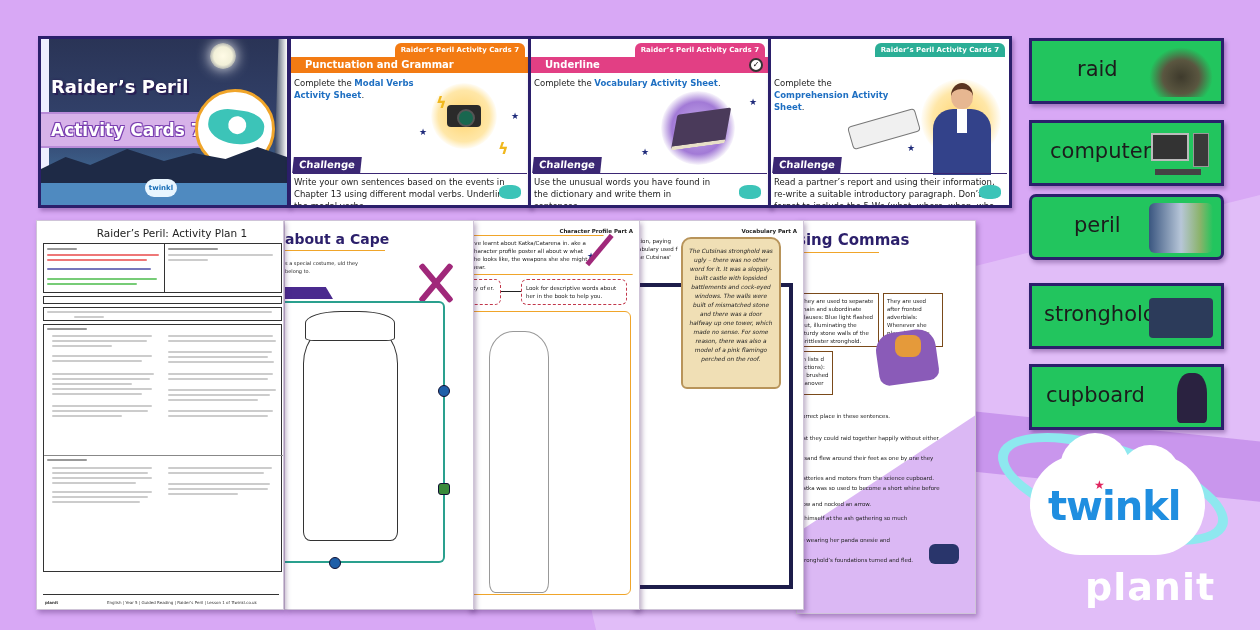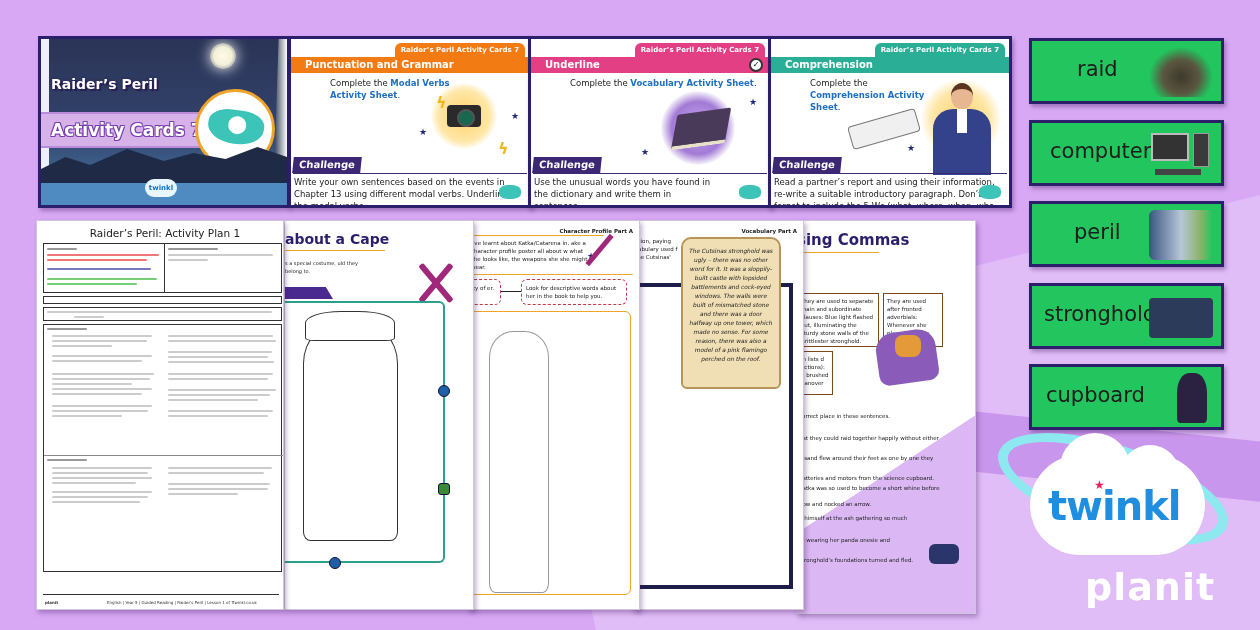--- a/index.html
+++ b/index.html
@@ -26,21 +26,21 @@
     box-shadow: 2px 3px 4px rgba(60,20,90,0.35);
   }
   .cover {
     left: 38px; width: 252px; background: linear-gradient(#2a3456 0%, #33436d 55%, #3b5c86 75%, #1e2a44 100%);
   }
   .cover .curtain-l { position:absolute; left:0; top:0; width:8px; height:100%; background:#eef; }
   .cover .curtain-r { position:absolute; right:0; top:0; width:14px; height:100%; background:linear-gradient(90deg,#22304c,#fff); clip-path:polygon(40% 0,100% 0,100% 100%,0 100%); }
   .moon { position:absolute; left:169px; top:4px; width:26px; height:26px; border-radius:50%;
     background: radial-gradient(circle,#fffbe6 0%,#f2f0d8 50%,rgba(255,255,255,0.2) 100%); box-shadow:0 0 14px #fff; }
   .cover-title {
-    position:absolute; left:10px; top:37px; font-size:14px; font-weight:bold; color:#fff;
+    position:absolute; left:10px; top:37px; font-size:18px; font-weight:bold; color:#fff;
     text-shadow: 0 0 3px #2a1f55, 2px 2px 0 #2a1f55;
   }
   .cover-band {
     position:absolute; left:0; top:73px; width:170px; height:36px; background:#d7b2e9;
     border-top:2px solid #b98bd8; border-bottom:2px solid #b98bd8;
   }
   .cover-band span { position:absolute; left:10px; top:6px; font-size:17px; font-weight:bold; color:#fff;
     text-shadow: 1px 1px 0 #7a3fb0, -1px -1px 0 #7a3fb0, 1px -1px 0 #7a3fb0, -1px 1px 0 #7a3fb0; }
   .cover-circle { position:absolute; left:154px; top:50px; width:80px; height:80px; border-radius:50%;
     background:#fff; border:3px solid #f0a52a; }
@@ -54,21 +54,21 @@
     font-size:7px; font-weight:bold; color:#1a6fb8; text-align:center; line-height:18px; }
 
   .act-card .tag {
     position:absolute; right:4px; top:4px; height:14px; padding:0 6px; border-radius:6px 6px 0 0;
     font-size:7px; font-weight:bold; color:#fff; line-height:14px;
   }
   .act-card .head {
     position:absolute; left:0; top:18px; width:100%; height:16px; padding-left:14px;
     font-size:10px; font-weight:bold; color:#fff; line-height:16px;
   }
-  .act-card .instr { position:absolute; left:3px; top:38px; font-size:8.5px; color:#222; line-height:12px; width:150px;margin-left:36px; }
+  .act-card .instr { position:absolute; left:3px; top:38px; font-size:8.5px; color:#222; line-height:12px; width:150px; }
   .act-card .instr b { color:#1e6fc2; font-weight:bold; }
   .act-card .challenge {
     position:absolute; left:2px; top:118px; height:16px; padding:0 6px; background:#3b2774;
     color:#fff; font-size:10px; font-weight:bold; line-height:16px; transform:skewX(-6deg);
   }
   .act-card .chal-rule { position:absolute; left:2px; top:134px; right:2px; height:1px; background:#3b2774; }
   .act-card .chal-text { position:absolute; left:3px; top:137px; width:200px; font-size:8.5px; color:#222; line-height:12px; }
   .act-card .pad { position:absolute; right:8px; bottom:6px; width:22px; height:14px; border-radius:40%; background:#3cc4b8; }
   .star { position:absolute; color:#1e2a7a; font-size:9px; }
 
@@ -101,21 +101,21 @@
   }
   .word span { position:absolute; top:16px; font-size:21px; color:#1c1c1c; font-family:"DejaVu Sans", sans-serif; }
   .word .pic { position:absolute; right:8px; top:6px; width:64px; height:50px; }
 
   
   .doc {
     position:absolute; background:#fff; border:1px solid #cfc4d8; box-shadow: 2px 3px 5px rgba(60,20,90,0.35);
     overflow:hidden;
   }
   .plan { left:36px; top:220px; width:248px; height:390px; z-index:5; }
-  .plan-title { position:absolute; left:5px; top:6px; width:100%; text-align:center; font-size:10.5px; color:#222; }
+  .plan-title { position:absolute; left:12px; top:6px; width:100%; text-align:center; font-size:10.5px; color:#222; }
   .plan-box { position:absolute; border:1px solid #333; }
   .plan-line { position:absolute; height:2px; background:#ccc; border-radius:1px; }
   .plan-foot { position:absolute; left:6px; bottom:14px; width:236px; height:1px; background:#333; }
   .plan-foot-text { position:absolute; bottom:4px; font-size:4px; color:#333; }
 
   .cape { left:284px; top:220px; width:190px; height:390px; z-index:4; }
   .cape-title { position:absolute; left:0; top:10px; font-size:14px; font-weight:bold; color:#2b1f6b; }
   .cape-rule { position:absolute; left:0; top:29px; width:100px; height:1px; background:#f0a52a; }
   .cape-text { position:absolute; left:0; top:38px; font-size:5px; color:#222; line-height:8px; width:80px; }
   .purple-tab { position:absolute; left:0; top:66px; width:48px; height:12px; background:#4a2a8e; clip-path:polygon(0 0,85% 0,100% 100%,0 100%); }
@@ -209,21 +209,20 @@
   <div class="star" style="left:218px;top:58px;">★</div>
   <div class="star" style="left:110px;top:108px;">★</div>
   <div class="challenge">Challenge</div>
   <div class="chal-rule"></div>
   <div class="chal-text" style="width:180px;">Use the unusual words you have found in the dictionary and write them in sentences.</div>
   <div class="pad"></div>
 </div>
 
 <div class="card act-card card-comp">
   <div class="tag">Raider’s Peril Activity Cards 7</div>
-  <div class="head">Comprehension</div>
   <div class="instr" style="width:115px;"><span>Complete the </span><b>Comprehension Activity Sheet</b><span>.</span></div>
   <div class="paper"></div>
   <div class="glow" style="left:150px;top:40px;width:80px;height:80px;background:radial-gradient(circle,#ffd36b 0%,#ffe7a8 50%,rgba(255,255,255,0) 72%);"></div>
   <div class="person">
     <div class="suit"></div>
       <div class="shirt"></div>
       <div class="head-s"></div>
   </div>
   <div class="star" style="left:136px;top:104px;">★</div>
   <div class="challenge">Challenge</div>
@@ -237,21 +236,21 @@
   <div class="pic" style="background:radial-gradient(ellipse at 50% 60%,#3e3a2c 0%,#5a5640 40%,rgba(255,255,255,0) 70%);"></div>
 </div>
 <div class="word" style="top:120px;">
   <span style="left:18px;">computer</span>
   <div class="pic">
     <div style="position:absolute;left:2px;top:4px;width:38px;height:28px;background:#333;border:2px solid #bbb;"></div>
     <div style="position:absolute;left:44px;top:4px;width:16px;height:34px;background:#3a3a3a;border:1px solid #999;"></div>
     <div style="position:absolute;left:6px;top:40px;width:46px;height:6px;background:#444;"></div>
   </div>
 </div>
-<div class="word" style="top:201px;">
+<div class="word" style="top:194px;border-radius:7px;">
   <span style="left:42px;">peril</span>
   <div class="pic" style="background:linear-gradient(90deg,#3a5680 0%,#b7c6d8 50%,#8ab36a 80%,rgba(255,255,255,0) 100%);border-radius:6px;"></div>
 </div>
 <div class="word" style="top:283px;">
   <span style="left:12px;">stronghold</span>
   <div class="pic" style="top:12px;height:40px;background:#2c3b5a;border-radius:4px;"></div>
 </div>
 <div class="word" style="top:364px;">
   <span style="left:14px;">cupboard</span>
   <div class="pic" style="left:auto;right:14px;width:30px;background:#2a2240;border-radius:40% 40% 10% 10%;"></div>

